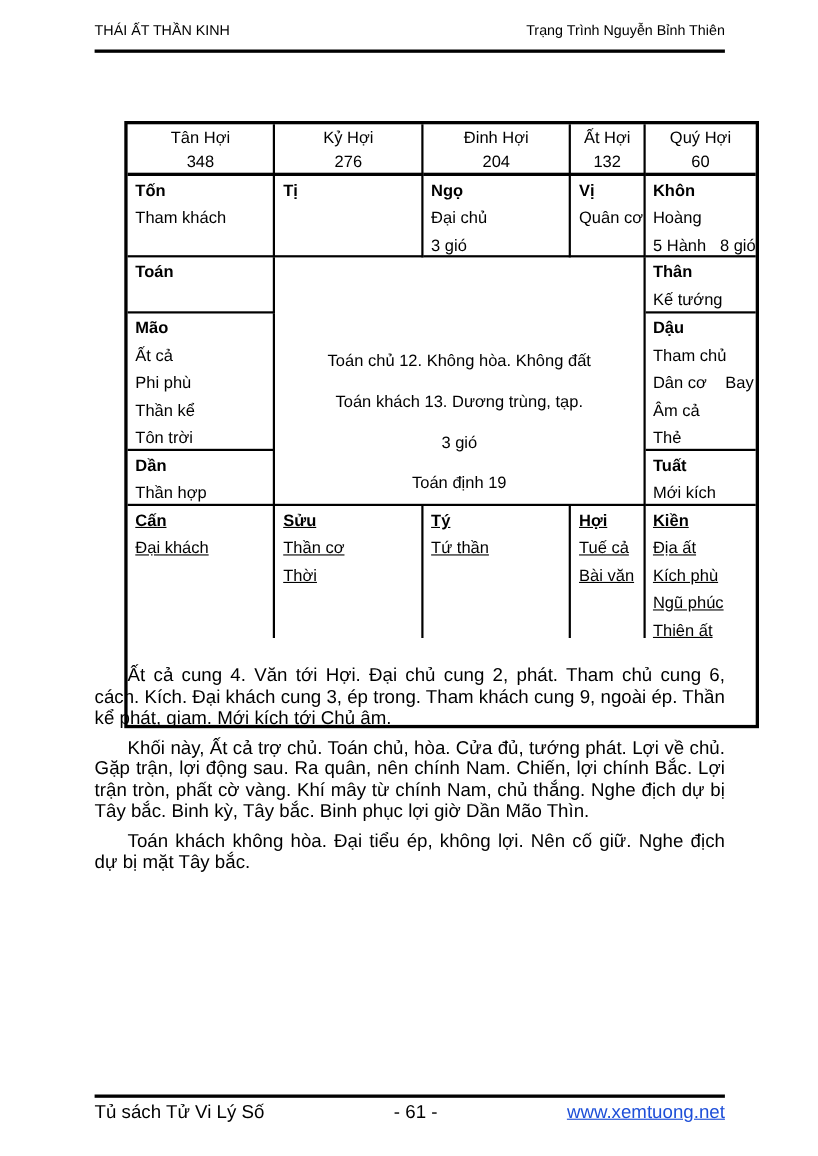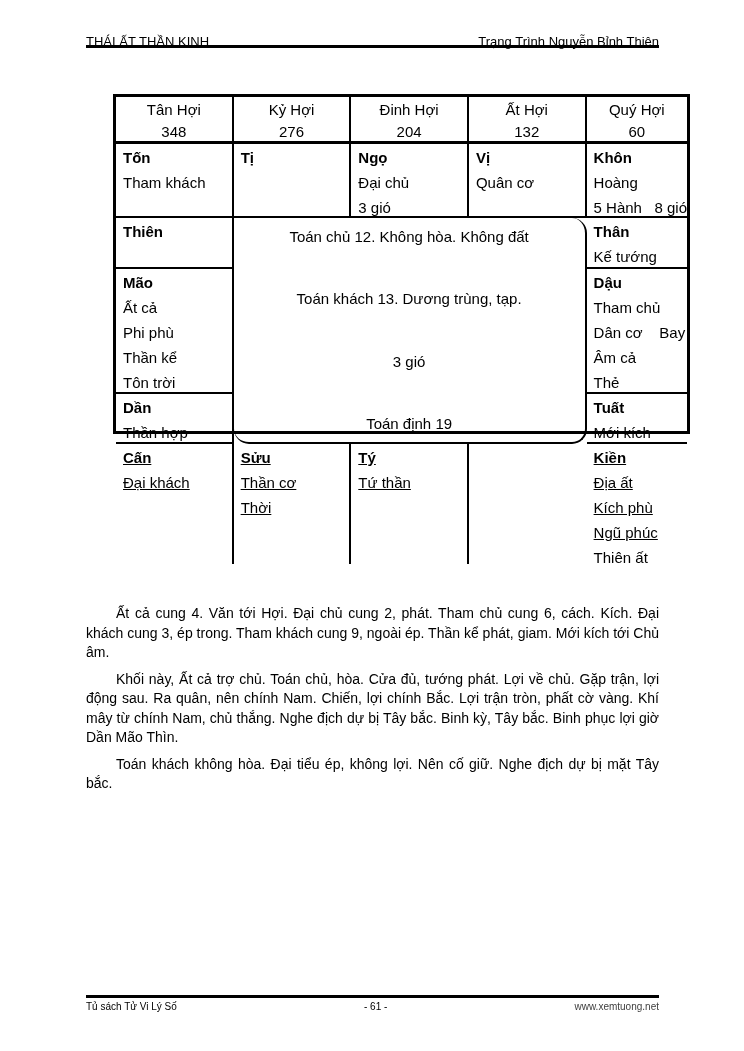--- a/index.html
+++ b/index.html
@@ -14,47 +14,47 @@
     background: #ffffff;
     color: #000000;
     font-family: "Liberation Sans", "DejaVu Sans", sans-serif;
     overflow: hidden;
   }
 
   
   .page-header {
     position: absolute;
     left: 86px;
-    top: 34px;
+    top: 20px;
     width: 573px;
     display: flex;
     justify-content: space-between;
     align-items: center;
     font-size: 13px;
   }
   .header-rule {
     position: absolute;
     left: 86px;
     top: 45px;
     width: 573px;
     height: 3px;
     background: #000000;
   }
 
   
   .chart-table {
     position: absolute;
     left: 113px;
-    top: 94px;
+    top: 110px;
     width: 577px;
-    height: 340px;
+    height: 552px;
     box-sizing: border-box;
     border: 3px solid #000000;
     display: grid;
-    grid-template-columns: repeat(4, 1fr);
+    grid-template-columns: repeat(3, 1fr);
     grid-template-rows: 47px 74px 51px 125px 50px 120px;
   }
   .cell {
     box-sizing: border-box;
     border-right: 2px solid #000000;
     border-bottom: 2px solid #000000;
     overflow: hidden;
     font-size: 15px;
   }
   .cell.no-r { border-right: none; }
@@ -72,35 +72,34 @@
     white-space: pre-wrap;
   }
   .cell-line {
     padding-left: 7px;
     line-height: 25px;
     white-space: pre-wrap;
   }
   .center-cell {
     display: flex;
     flex-direction: column;
-    justify-content: space-between;
+    justify-content: flex-end;
     text-align: center;
-    border-radius: 15px;
   }
   .center-line {
     line-height: 37px;
   }
 
   
   .body-text {
     position: absolute;
     left: 86px;
     top: 604px;
     width: 573px;
-    font-size: 14px;
+    font-size: 17px;
   }
   .para {
     margin: 0 0 7px 0;
     text-indent: 30px;
     text-align: justify;
     line-height: 19.5px;
   }
 
   
   .footer-rule {
@@ -112,24 +111,25 @@
     background: #000000;
   }
   .page-footer {
     position: absolute;
     left: 86px;
     top: 1001px;
     width: 573px;
     display: flex;
     justify-content: space-between;
     align-items: baseline;
-    font-size: 10px;
+    font-size: 17px;
   }
   .website-link {
-    color: #404040;
+    text-decoration: underline;
+    color: #1d4ed8;
     cursor: pointer;
   }
 </style>
 </head>
 <body>
 
 <div class="page">
 
   <div class="page-header">
     <span>THÁI ẤT THẦN KINH</span>
@@ -176,21 +176,21 @@
       <div class="cell-label">Vị</div>
       <div class="cell-line">Quân cơ</div>
     </div>
     <div class="cell no-r" style="grid-column:5;grid-row:2">
       <div class="cell-label">Khôn</div>
       <div class="cell-line">Hoàng</div>
       <div class="cell-line">5 Hành   8 gió</div>
     </div>
 
     <div class="cell" style="grid-column:1;grid-row:3">
-      <div class="cell-label">Thiên</div>
+      <div class="cell-label">Toán</div>
     </div>
     <div class="cell" style="grid-column:1;grid-row:4">
       <div class="cell-label">Mão</div>
       <div class="cell-line">Ất cả</div>
       <div class="cell-line">Phi phù</div>
       <div class="cell-line">Thần kể</div>
       <div class="cell-line">Tôn trời</div>
     </div>
     <div class="cell" style="grid-column:1;grid-row:5">
       <div class="cell-label">Dần</div>
@@ -226,20 +226,25 @@
     </div>
     <div class="cell no-b" style="grid-column:2;grid-row:6">
       <div class="cell-label">Sửu</div>
       <div class="cell-line">Thần cơ</div>
       <div class="cell-line">Thời</div>
     </div>
     <div class="cell no-b" style="grid-column:3;grid-row:6">
       <div class="cell-label">Tý</div>
       <div class="cell-line">Tứ thần</div>
     </div>
+    <div class="cell no-b" style="grid-column:4;grid-row:6">
+      <div class="cell-label">Hợi</div>
+      <div class="cell-line">Tuế cả</div>
+      <div class="cell-line">Bài văn</div>
+    </div>
     <div class="cell no-r no-b" style="grid-column:5;grid-row:6">
       <div class="cell-label">Kiền</div>
       <div class="cell-line">Địa ất</div>
       <div class="cell-line">Kích phù</div>
       <div class="cell-line">Ngũ phúc</div>
       <div class="cell-line">Thiên ất</div>
     </div>
 
   </div>
 

